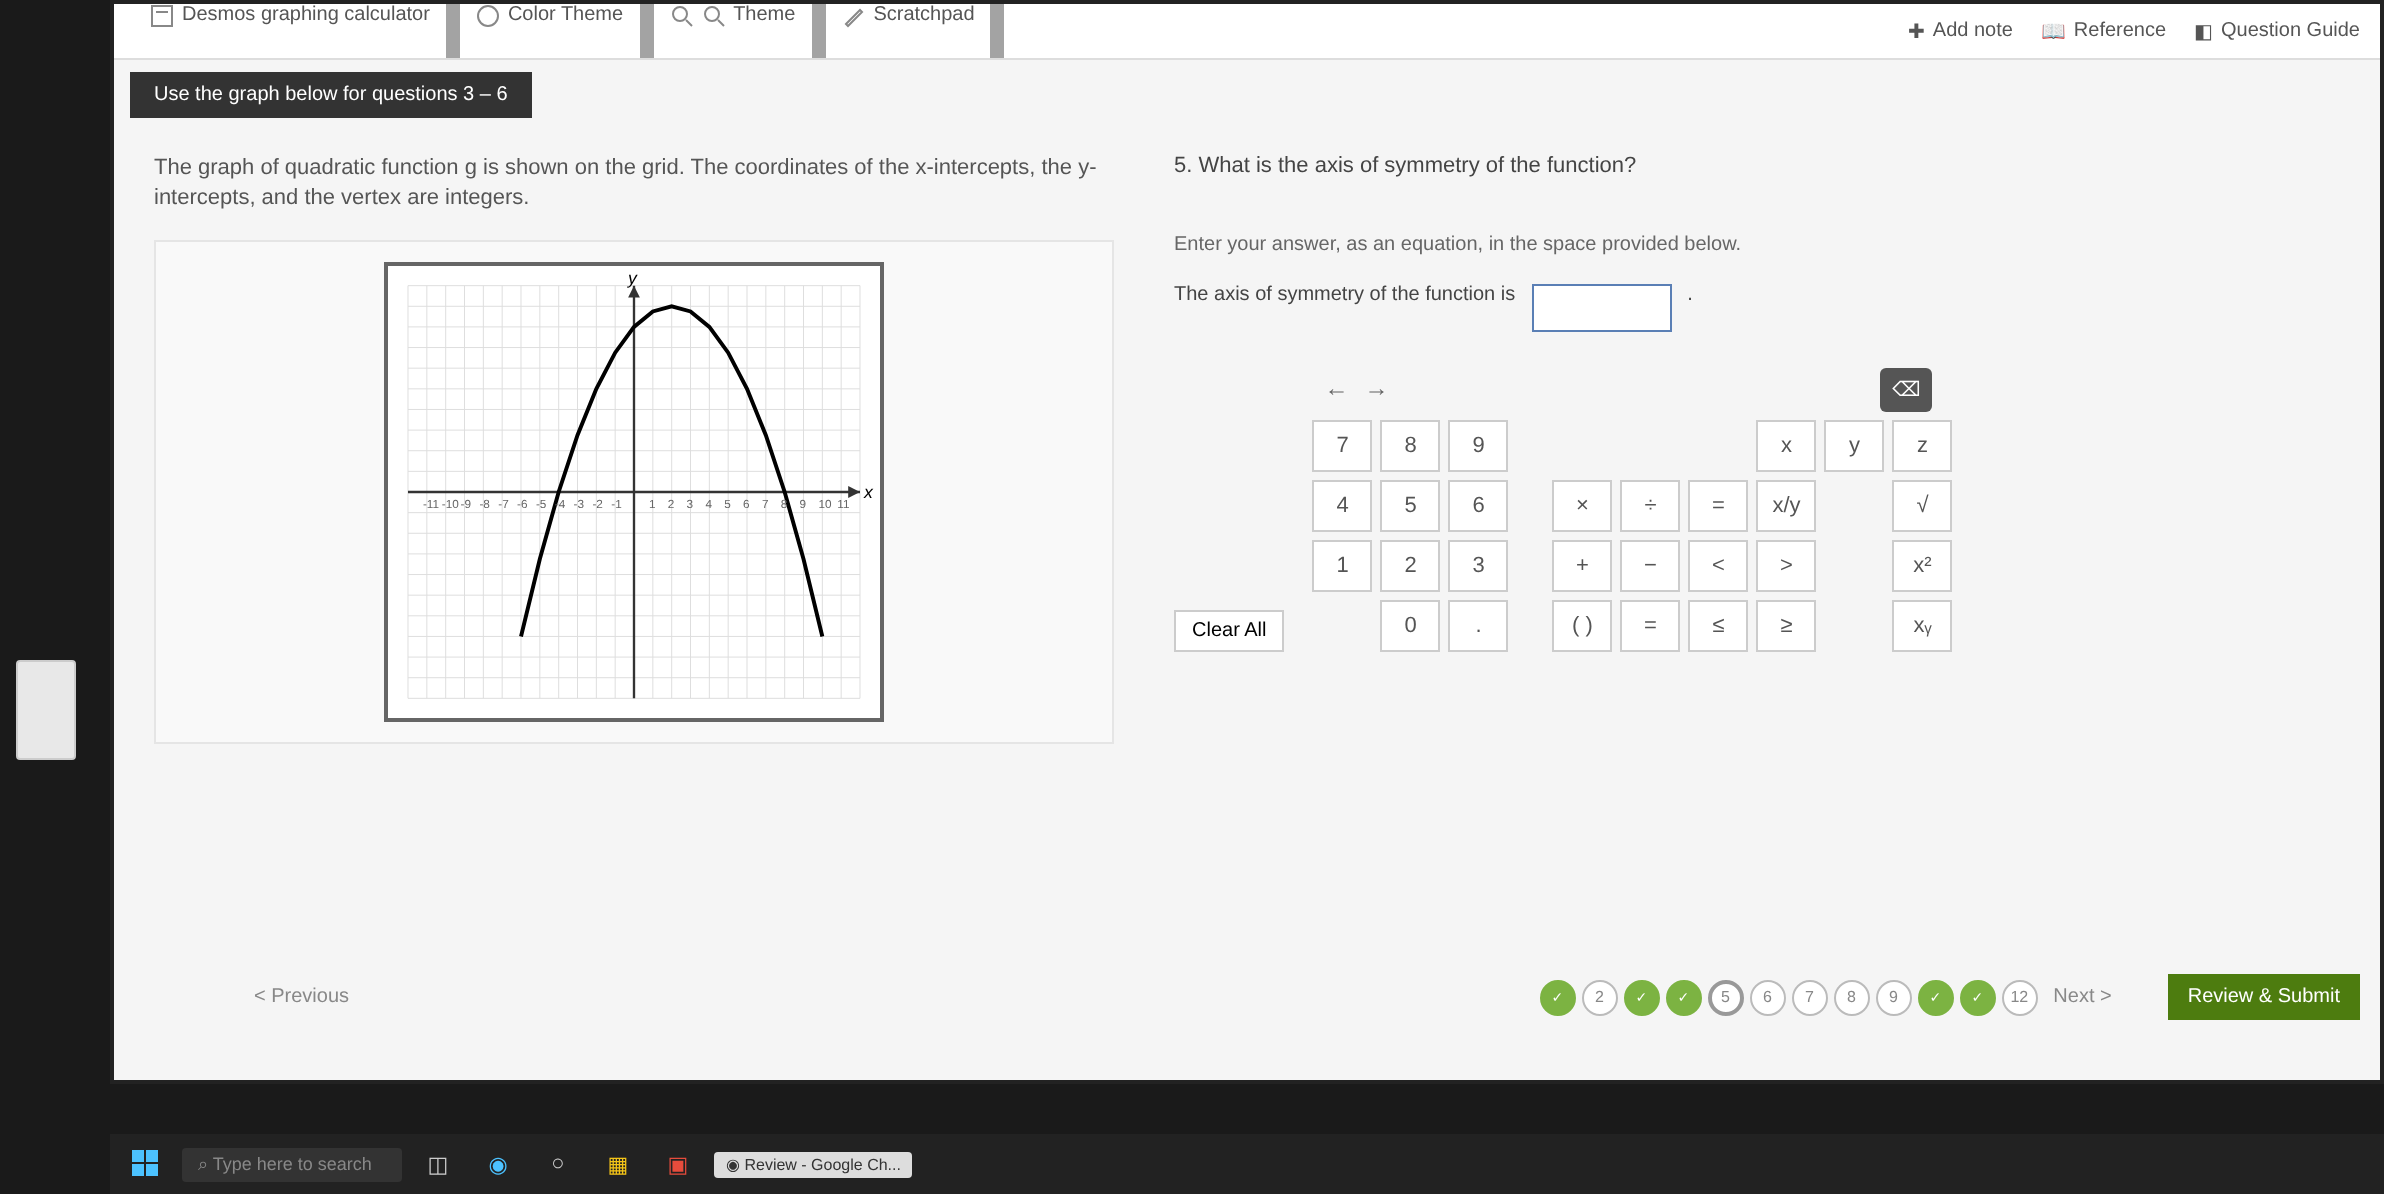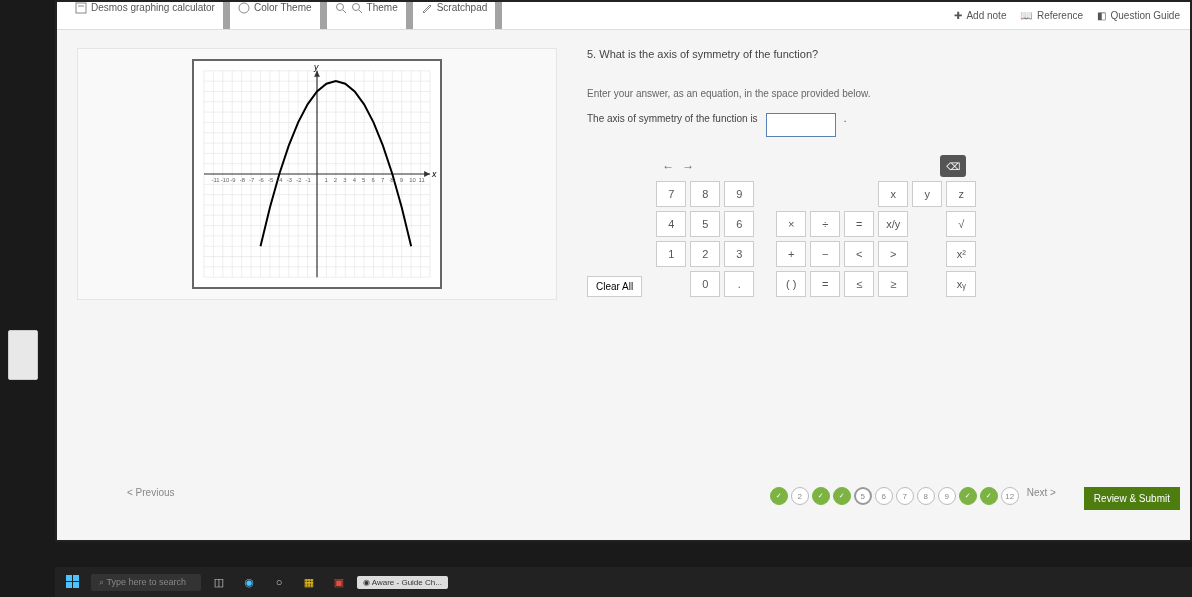--- a/index.html
+++ b/index.html
@@ -21,21 +21,21 @@
 .answer-line{display:flex;gap:8px;margin-bottom:18px;font-size:10px}
 .answer-input{border:1px solid #5a7fb5;width:70px;height:24px;padding:2px 4px;font-size:11px}
 .keypad-area{display:flex;gap:14px;align-items:flex-end}
 .clear-btn{border:1px solid #ccc;background:#fff;font-size:10px;padding:4px 8px;cursor:pointer}
 .nav-arrows{display:flex;gap:8px;margin-bottom:6px;padding-left:6px;font-size:12px;color:#666}
 .keypad{display:flex;flex-direction:column;gap:4px}
 .keyrow{display:flex;gap:4px}
 .key{width:30px;height:26px;border:1px solid #ccc;background:#fff;display:flex;align-items:center;justify-content:center;font-size:11px;cursor:pointer;color:#555}
 .spacer{width:14px}
 .backspace{width:26px;height:22px;background:#555;color:#fff;border-radius:3px;display:flex;align-items:center;justify-content:center;font-size:10px;cursor:pointer;margin-bottom:4px;align-self:flex-end}
-.footer{position:absolute;bottom:30px;left:70px;right:10px;display:flex;align-items:flex-start;gap:8px;font-size:10px;color:#888}
+.footer{position:absolute;bottom:30px;left:70px;right:10px;display:flex;align-items:center;gap:8px;font-size:10px;color:#888}
 .prev-link{color:#888;margin-right:auto}
 .pager{display:flex;gap:3px;align-items:center}
 .pg{width:18px;height:18px;border-radius:50%;border:1px solid #bbb;display:flex;align-items:center;justify-content:center;font-size:8px;background:#fff;cursor:pointer}
 .pg.done{background:#7cb342;color:#fff;border-color:#7cb342}
 .pg.current{border:2px solid #999}
 .next-link{color:#888;}
 .review-btn{background:#4d7c0f;color:#fff;padding:6px 10px;font-size:10px;border:none;cursor:pointer;margin-left:20px}
 .taskbar{position:absolute;bottom:0;left:55px;right:0;height:30px;background:#222;display:flex;align-items:center;gap:6px;padding:0 6px}
 .tb-item{width:24px;height:22px;display:flex;align-items:center;justify-content:center;color:#ccc;font-size:11px}
 .search-box{background:#333;color:#888;font-size:9px;padding:3px 8px;border-radius:2px;width:110px}
@@ -97,23 +97,25 @@
         <span>📖</span>
         <span>Reference</span>
       </div>
       <div style="display:flex;gap:4px;align-items:center">
         <span>◧</span>
         <span>Question Guide</span>
       </div>
     </div>
   </div>
 
+  <div class="instr-banner">Use the graph below for questions 3 – 6</div>
 
   <div class="content">
     <div class="left-pane">
+      <div class="prompt">The graph of quadratic function g is shown on the grid. The coordinates of the x-intercepts, the y-intercepts, and the vertex are integers.</div>
       <div class="graph-wrap">
         <svg class="graph-box" width="250" height="230" viewBox="0 0 250 230">
           <g stroke="#ddd" stroke-width="0.5">
             
           </g>
           <g id="gridlines">
               <line x1="10" y1="10" x2="10" y2="220" stroke="#ddd" stroke-width="0.5"></line>
               <line x1="19.58333333333333" y1="10" x2="19.58333333333333" y2="220" stroke="#ddd" stroke-width="0.5"></line>
               <line x1="29.166666666666657" y1="10" x2="29.166666666666657" y2="220" stroke="#ddd" stroke-width="0.5"></line>
               <line x1="38.75" y1="10" x2="38.75" y2="220" stroke="#ddd" stroke-width="0.5"></line>
@@ -306,15 +308,15 @@
     <span>⌕</span>
     <span>Type here to search</span>
   </div>
   <div class="tb-item">◫</div>
   <div class="tb-item" style="color:#4cc2ff">◉</div>
   <div class="tb-item">○</div>
   <div class="tb-item" style="color:#f5c518">▦</div>
   <div class="tb-item" style="color:#e74c3c">▣</div>
   <div class="chrome-tab">
     <span>◉</span>
-    <span>Aware - Guide Ch...</span>
+    <span>Review - Google Ch...</span>
   </div>
 </div>
 
 </body></html>

